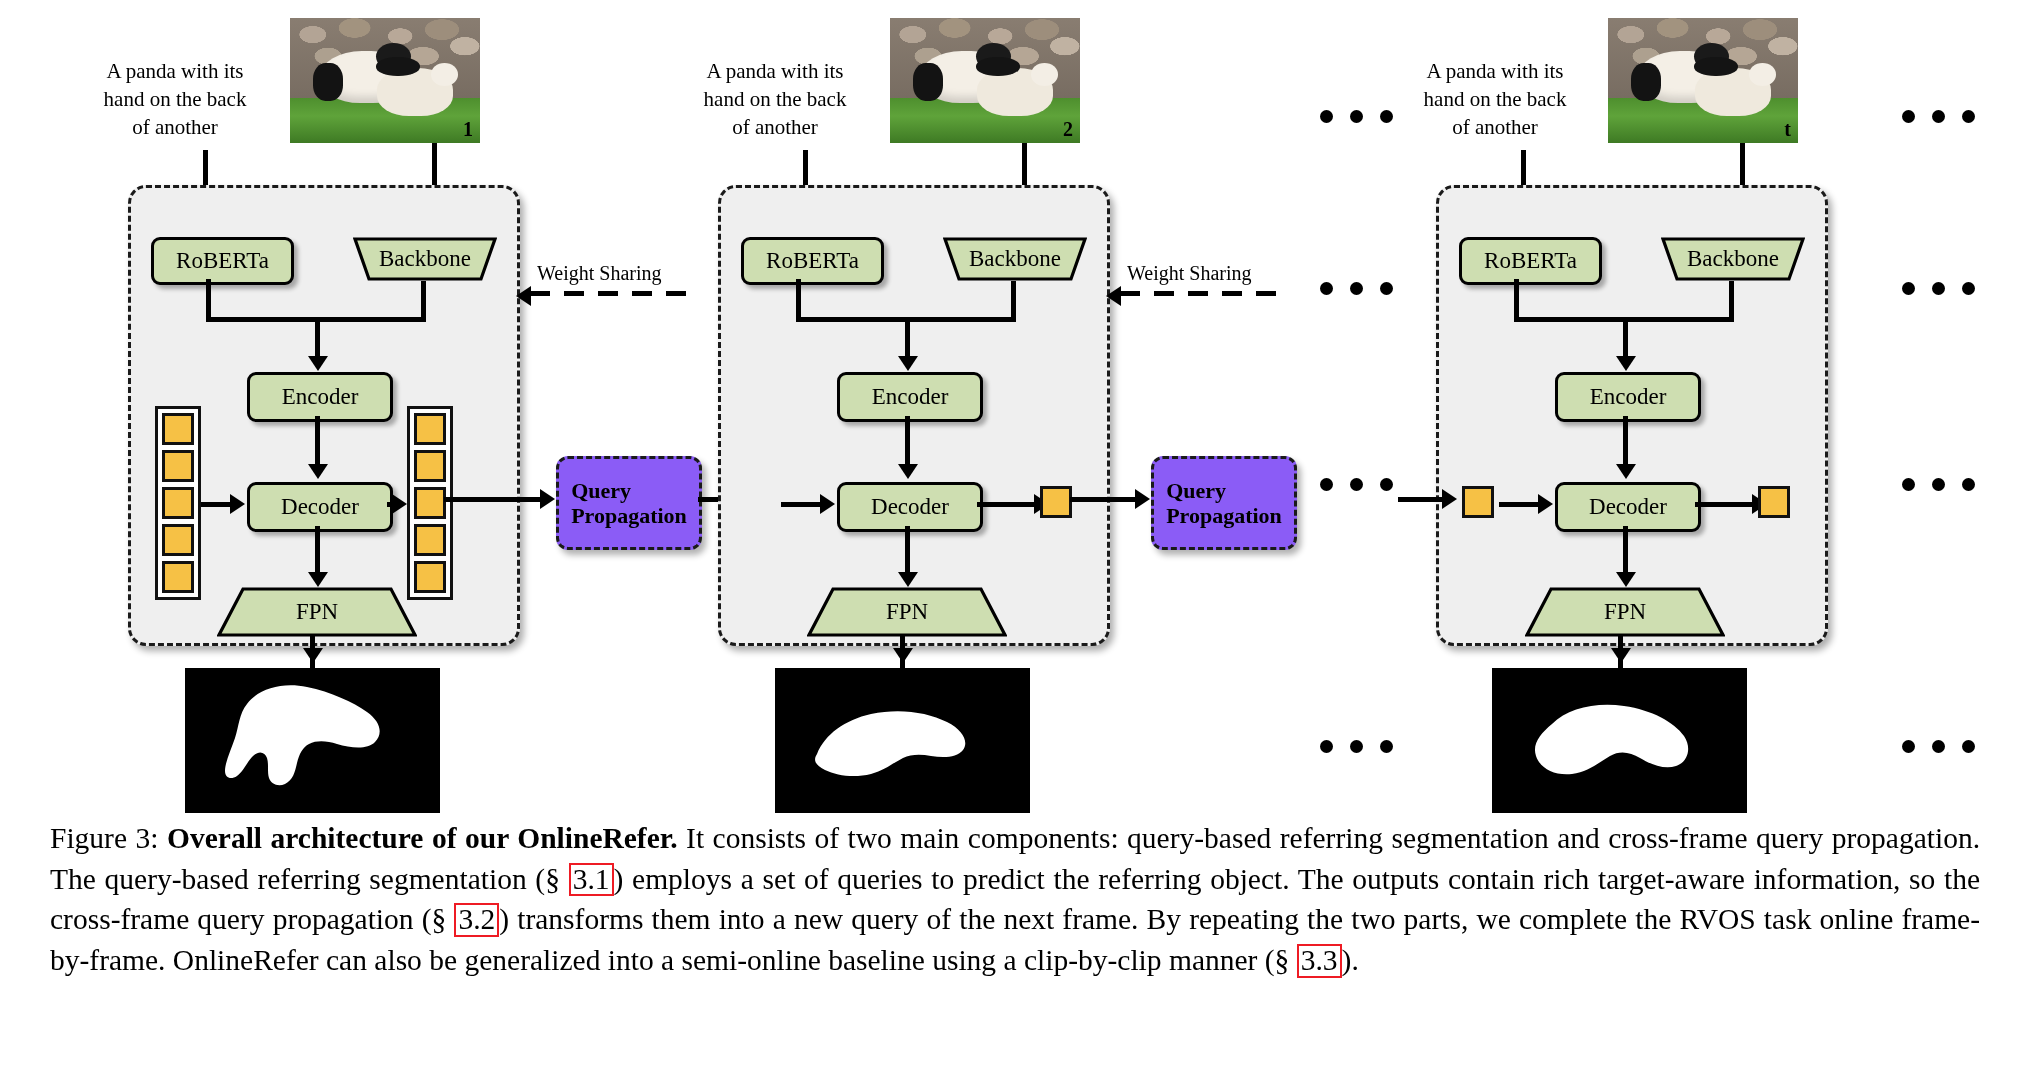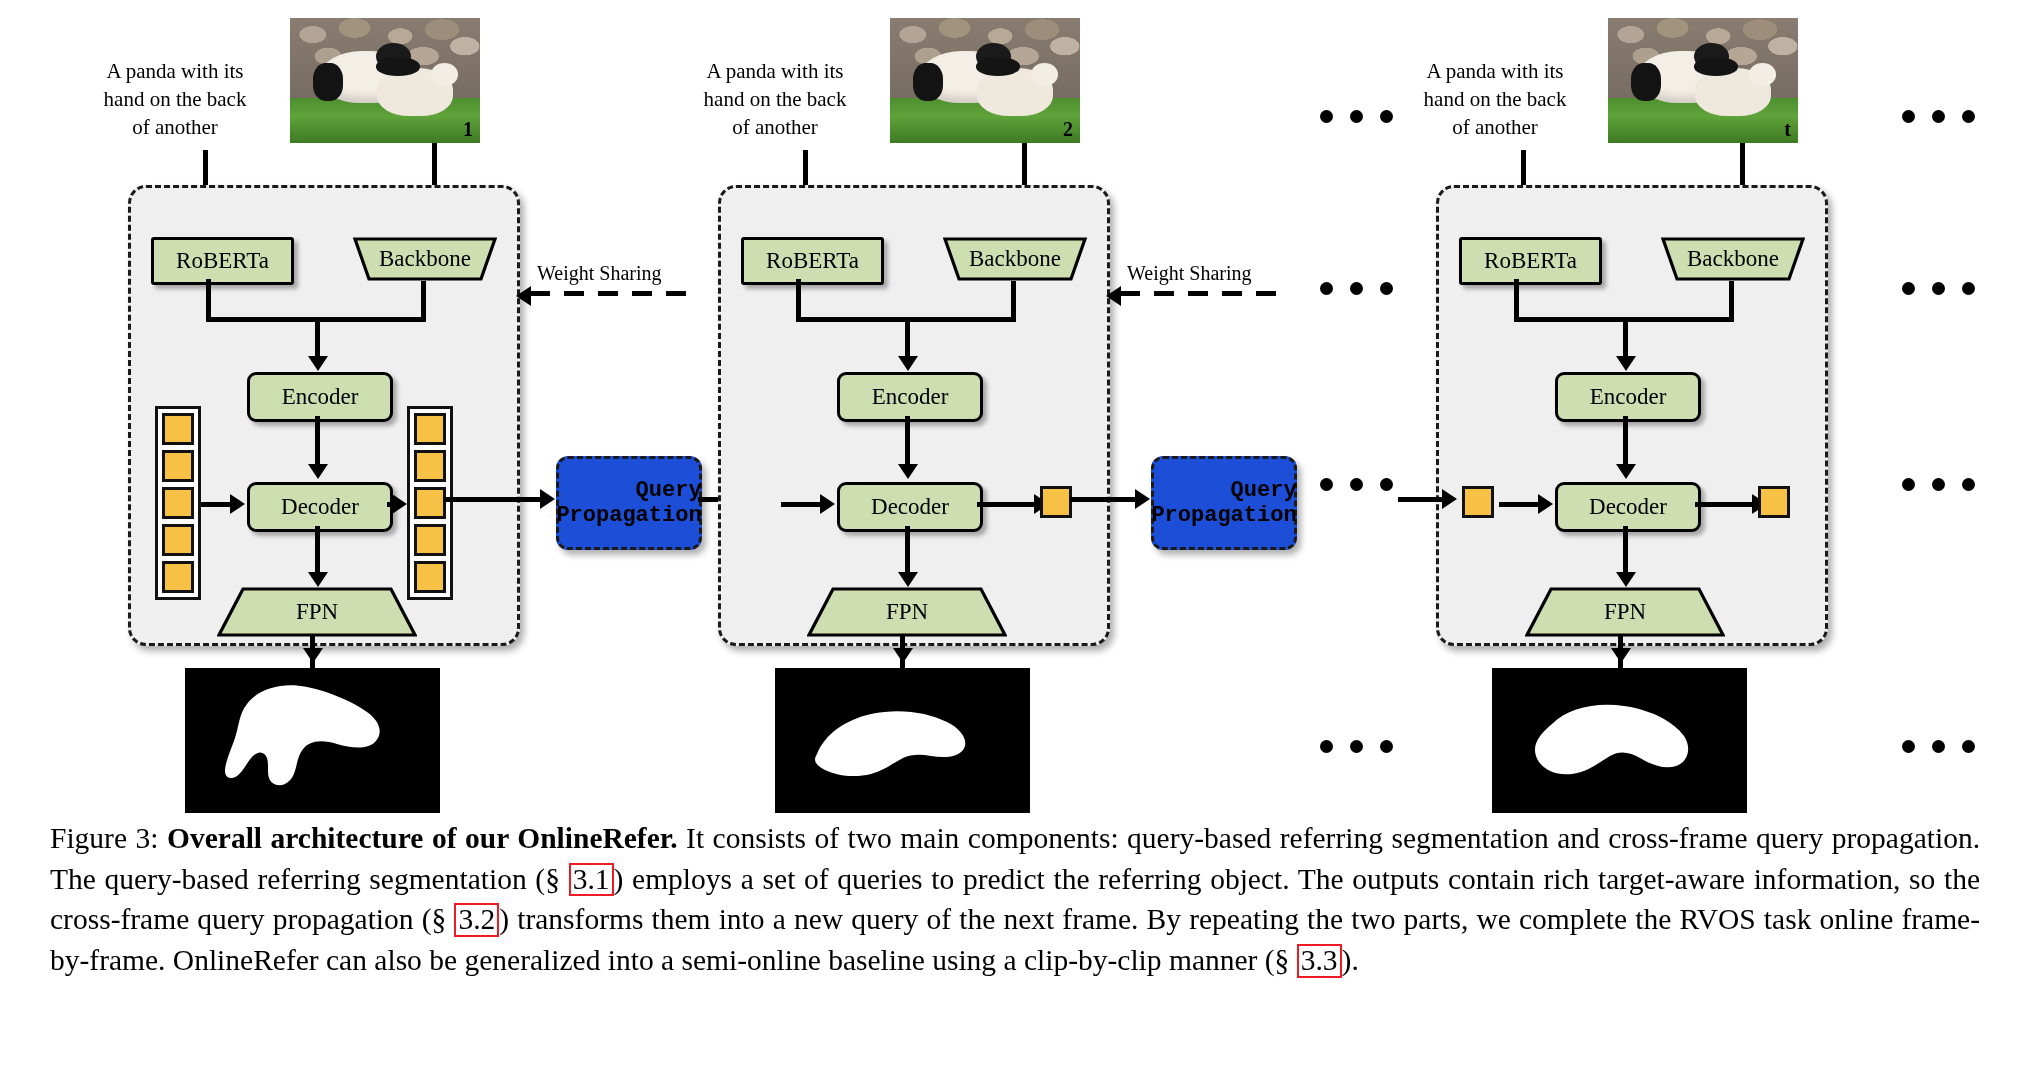--- a/index.html
+++ b/index.html
@@ -55,21 +55,21 @@
   }
 
   
   .node{
     position:absolute;background:#cedeb1;border:3px solid #000;
     display:flex;align-items:center;justify-content:center;
     font-size:23px;font-family:"Liberation Serif",serif;color:#000;
     box-shadow:4px 4px 4px rgba(0,0,0,.30);
   }
   .node.rounded{border-radius:9px;}
-  .node.roberta{border-radius:3px;}
+  .node.roberta{border-radius:9px;}
   .node.trapdown{ 
     border:none;background:transparent;box-shadow:none;
   }
   .trapshape{position:absolute;left:0;top:0;width:100%;height:100%;}
 
   
   .vline{position:absolute;width:5px;background:#000;}
   .hline{position:absolute;height:5px;background:#000;}
   .arrow-d{position:absolute;width:0;height:0;
      border-left:10px solid transparent;border-right:10px solid transparent;
@@ -84,25 +84,25 @@
   
   .qcol{position:absolute;background:#fff;border:3px solid #111;
         padding:4px 4px;display:flex;flex-direction:column;gap:5px;
         align-items:center;}
   .qtok{width:26px;height:26px;background:#f6c145;border:3px solid #111;}
   .qsingle{position:absolute;width:26px;height:26px;background:#f6c145;
            border:3px solid #111;}
 
   
   .qprop{
-    position:absolute;width:140px;height:88px;background:#1d4ed8;
+    position:absolute;width:140px;height:88px;background:#8b5cf6;
     border:3px dashed #1a1a1a;border-radius:12px;
-    display:flex;align-items:center;justify-content:center;text-align:right;
+    display:flex;align-items:center;justify-content:center;text-align:left;
     font-weight:bold;font-size:22px;line-height:1.15;
-    font-family:Liberation Mono, monospace;
+    font-family:Liberation Serif, serif;
     box-shadow:4px 5px 6px rgba(0,0,0,.30);
   }
 
   
   .ws-label{position:absolute;font-size:20px;font-family:"Liberation Serif",serif;}
   .ws-dash{position:absolute;height:5px;
      background:repeating-linear-gradient(90deg,#000 0 20px,transparent 20px 34px);}
 
   
   .mask{position:absolute;width:255px;height:145px;background:#000;overflow:hidden;}

